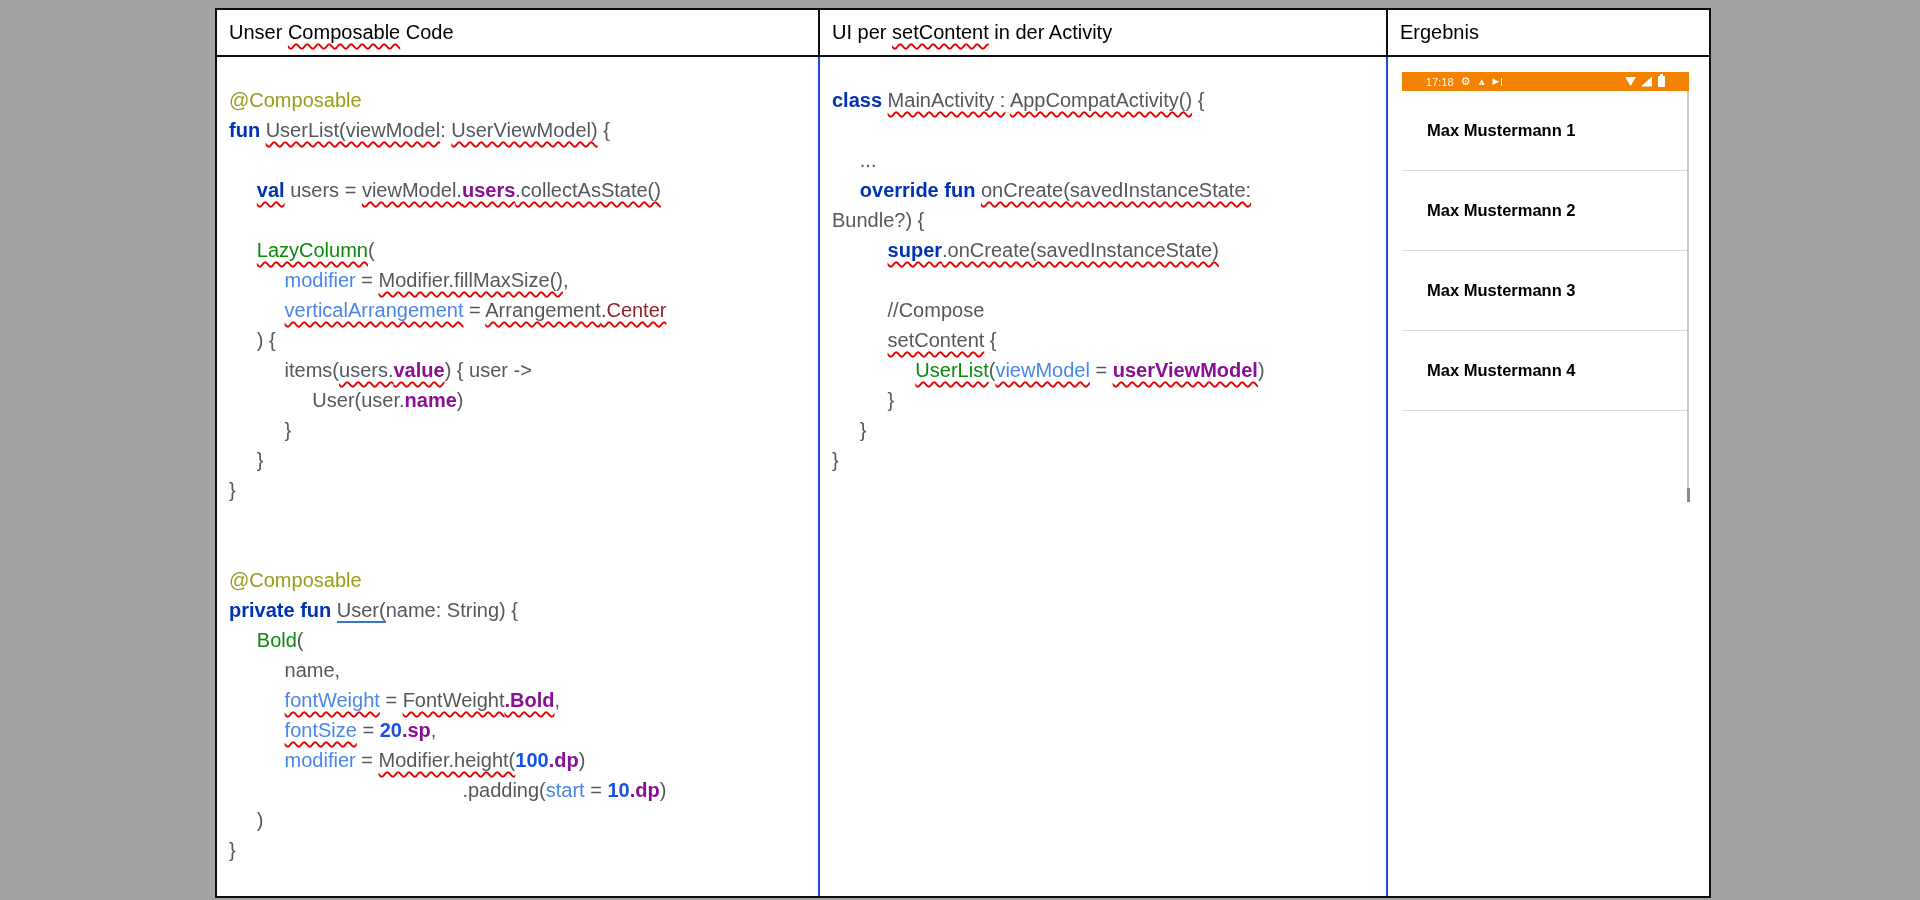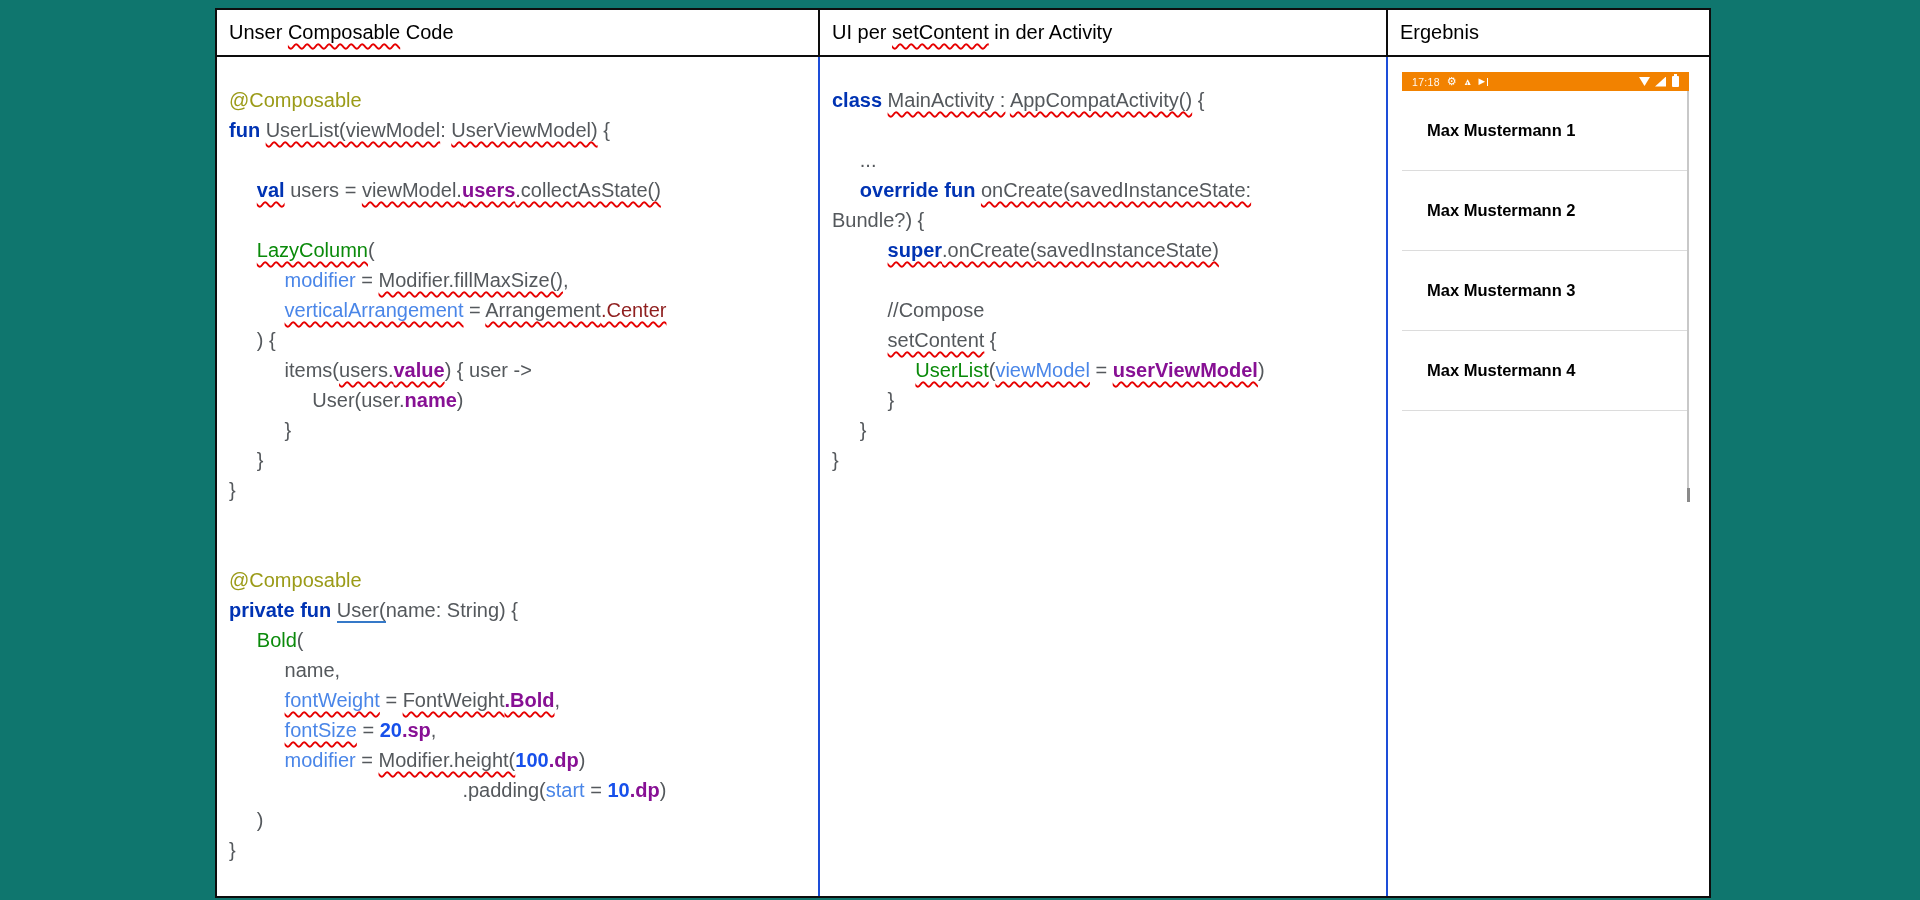--- a/index.html
+++ b/index.html
@@ -1,16 +1,16 @@
 <!DOCTYPE html>
 <html style="--kw: #0033b3; --ann: #9b9b18; --fn: #0a8a0a; --param: #4a86e8; --prop: #871094; --num: #1750eb; --red: #8f1f1f; --plain: #54585c; --sq: #e60000; --ulblue: #3579c8; --orange: #f28200; --divider: #dcdcdc; --track: #c8c8c8; --thumb: #8a8a8a;"><head>
 <meta charset="utf-8">
 <style>
   html,body{margin:0;padding:0;background:#fff;}
-  .canvas{position:relative;width:1920px;height:900px;background:#0f766e;overflow:hidden;
+  .canvas{position:relative;width:1920px;height:900px;background:#a3a3a3;overflow:hidden;
           font-family:"Liberation Sans",sans-serif;}
   .doc-table{position:absolute;left:215px;top:8px;width:1492px;height:886px;
              border:2px solid #0d0d0d;display:grid;
              grid-template-columns:603px 568px 1fr;grid-template-rows:47px 1fr;
              background:#fff;}
   .hcell{border-right:2px solid #0d0d0d;border-bottom:2px solid #0d0d0d;
          display:flex;align-items:center;padding-left:12px;font-size:22px;color:#000;}
   .hcell:nth-child(3){border-right:none;}
   .bcell{border-right:2px solid #1d4ed8;padding:28px 6px 0 12px;overflow:hidden;}
   .bcell:last-child{border-right:none;padding:0;}
@@ -25,21 +25,21 @@
   span.prop{color:var(--prop);font-weight:bold;}
   span.num{color:var(--num);font-weight:600;}
   span.red{color:var(--red);margin-top:48px;}
   span.sq{text-decoration-line:underline;text-decoration-style:wavy;
           text-decoration-color:var(--sq);text-decoration-thickness:1.5px;
           text-underline-offset:4px;}
   span.ulblue{border-bottom:2.5px solid var(--ulblue);}
   
   .phone{position:relative;margin:15px 0 0 14px;width:287px;height:430px;background:#fff;}
   .statusbar{height:19px;background:var(--orange);display:flex;align-items:center;
-             padding:0 10px;color:#fff;}
+             padding:0 24px;color:#fff;}
   .sb-time{font-size:10.5px;letter-spacing:.3px;opacity:.95;}
   .sb-left{display:flex;align-items:center;gap:6px;margin-left:7px;}
   .sb-spacer{flex:1;}
   .sb-right{display:flex;align-items:center;gap:5px;}
   .gear{font-size:11px;line-height:11px;}
   .warn{font-size:10px;line-height:10px;position:relative;}
   .warn i{position:absolute;left:3.5px;top:2.5px;font-style:normal;font-size:6px;color:var(--orange);font-weight:bold;}
   .flagwrap{display:flex;align-items:center;gap:1.5px;}
   .flag{font-size:8.5px;line-height:9px;}
   .flagbar{width:1.5px;height:8px;background:#fff;}

